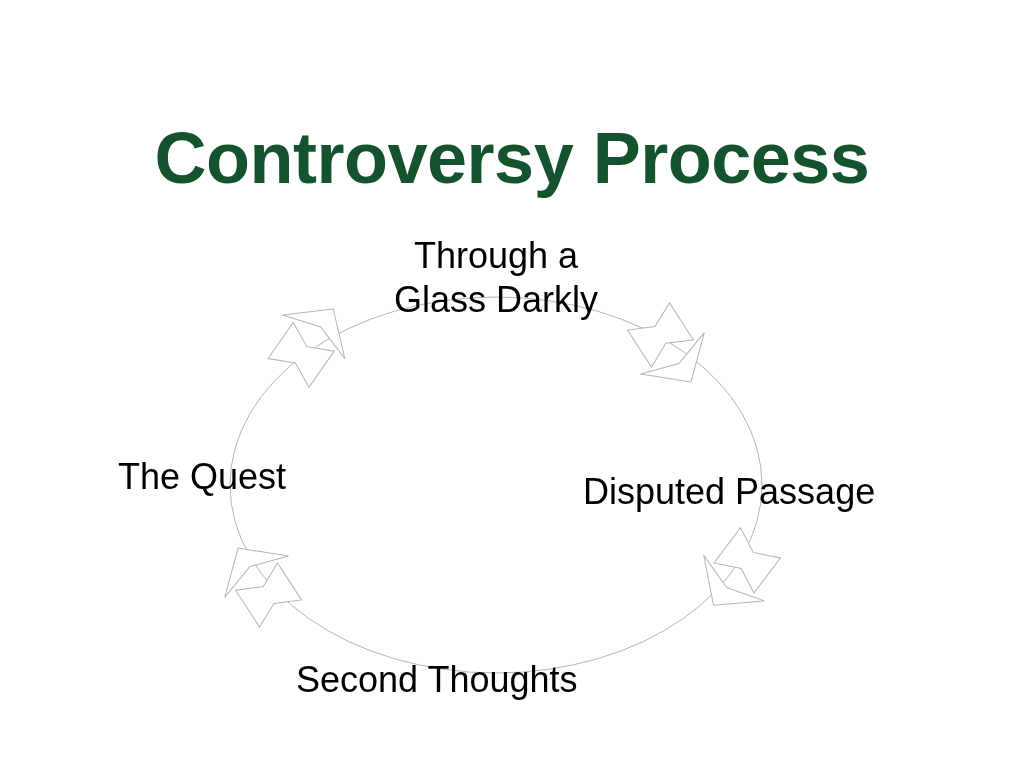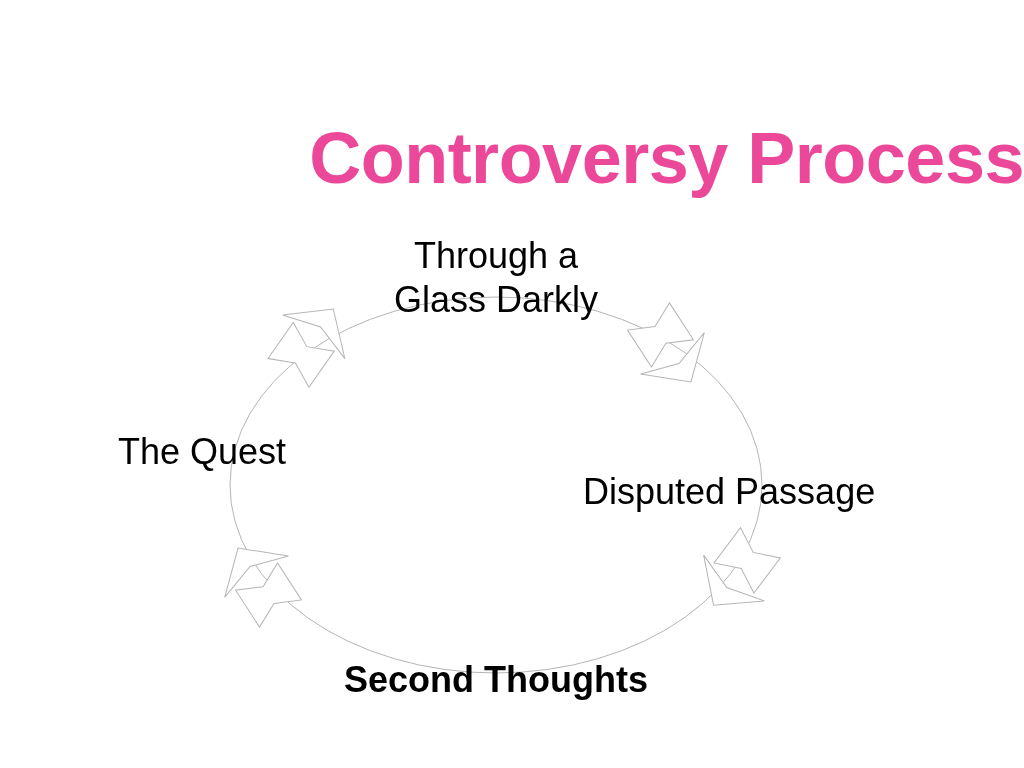--- a/index.html
+++ b/index.html
@@ -19,26 +19,26 @@
     background: #ffffff;
     overflow: hidden;
   }
 
   
   #slide-title {
     position: absolute;
     left: 0;
     top: 120px;
     width: 1024px;
-    text-align: right;
+    text-align: center;
     font-family: "Liberation Sans", sans-serif;
     font-weight: bold;
     font-size: 72px;
     line-height: 76px;
-    color: #ec4899;
+    color: #14532d;
     letter-spacing: -0.5px;
     white-space: nowrap;
   }
 
   
   #cycle-diagram {
     position: absolute;
     left: 0;
     top: 0;
     width: 972px;
@@ -67,26 +67,24 @@
   }
   #label-right {
     left: 583px;
     top: 470px;
     text-align: left;
   }
   #label-bottom {
     left: 296px;
     top: 658px;
     width: 400px;
-    text-align: center;
-    font-weight: bold;
   }
   #label-left {
     left: 118px;
-    top: 430px;
+    top: 455px;
     text-align: left;
   }
 </style>
 </head>
 <body>
 
 <div id="slide">
 
   <div id="slide-title">Controversy Process</div>
 

